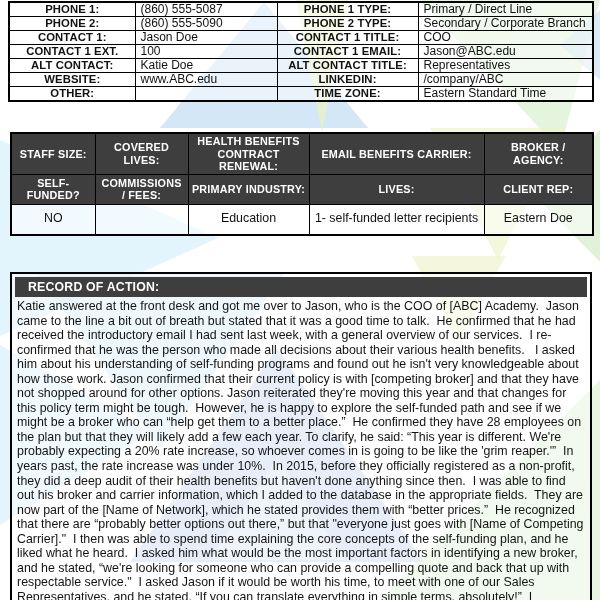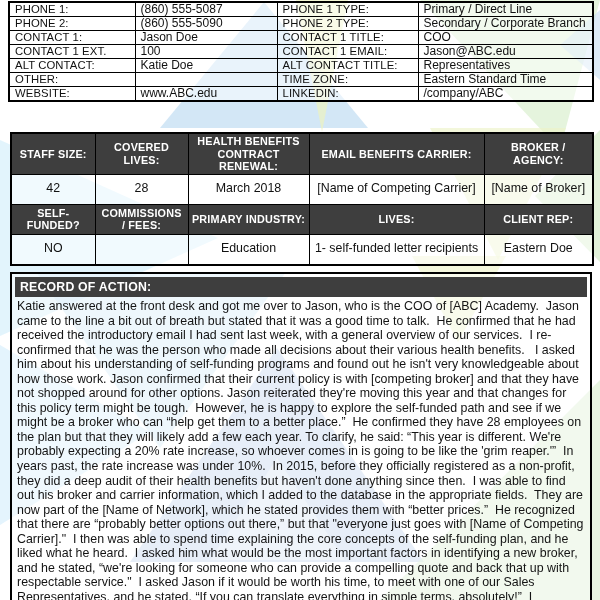--- a/index.html
+++ b/index.html
@@ -8,37 +8,37 @@
     font-family:"Liberation Sans","DejaVu Sans",sans-serif;color:#111;
   }
   .page{position:relative;width:600px;height:600px;overflow:hidden;}
   .watermark{position:absolute;left:0;top:0;z-index:0;}
   table{border-collapse:collapse;position:absolute;z-index:1;table-layout:fixed;border:2px solid #000;}
   .contact-table{left:8px;top:1px;width:584px;background:rgba(255,255,255,.5);}
   .contact-table td{
     border:1.5px solid #000;height:13px;line-height:13px;padding:0 5px;
     font-size:12px;vertical-align:middle;white-space:nowrap;overflow:hidden;
   }
-  .contact-table td.lbl{font-weight:normal;font-size:11.3px;letter-spacing:.1px;}
+  .contact-table td.lbl{font-weight:bold;font-size:11.3px;letter-spacing:.1px;text-align:center;}
   .summary-table{left:10px;top:132px;width:582px;background:rgba(255,255,255,.5);}
   .summary-table td{
     border:1.5px solid #000;text-align:center;vertical-align:middle;
     font-size:12.4px;line-height:13.5px;padding:1px 3px;height:27px;
   }
   .summary-table td.hdr{
     background:#3e3e3e;color:#ffffff;font-weight:bold;font-size:10.8px;
     line-height:12.5px;letter-spacing:.2px;
   }
   .roa-box{
     position:absolute;left:10px;top:272px;width:578px;height:340px;
     border:2px solid #000;border-bottom:none;background:rgba(255,255,255,.45);z-index:1;
   }
   .roa-header{
     margin:3px 3px 2px 3px;background:#3e3e3e;color:#ffffff;font-weight:bold;
-    font-size:12.3px;line-height:16px;padding:2px 5px;letter-spacing:.2px;
+    font-size:12.3px;line-height:16px;padding:2px 13px;letter-spacing:.2px;
   }
   .roa-text{
     padding:0 5px 0 5px;font-size:12.4px;line-height:14.55px;color:#141414;
     white-space:pre-wrap;
   }
 </style>
 </head>
 <body>
 
 <div class="page">
@@ -91,56 +91,49 @@
         <td class="lbl">CONTACT 1 EMAIL:</td>
         <td>Jason@ABC.edu</td>
       </tr>
       <tr>
         <td class="lbl">ALT CONTACT:</td>
         <td>Katie Doe</td>
         <td class="lbl">ALT CONTACT TITLE:</td>
         <td>Representatives</td>
       </tr>
       <tr>
+        <td class="lbl">WEBSITE:</td>
+        <td>www.ABC.edu</td>
+        <td class="lbl">LINKEDIN:</td>
+        <td>/company/ABC</td>
+      </tr>
+      <tr>
         <td class="lbl">OTHER:</td>
         <td></td>
         <td class="lbl">TIME ZONE:</td>
         <td>Eastern Standard Time</td>
-      </tr>
-      <tr>
-        <td class="lbl">WEBSITE:</td>
-        <td>www.ABC.edu</td>
-        <td class="lbl">LINKEDIN:</td>
-        <td>/company/ABC</td>
       </tr>
     </tbody>
   </table>
 
   <table class="summary-table">
     <colgroup>
         <col style="width:84px">
         <col style="width:93px">
         <col style="width:121px">
         <col style="width:175px">
         <col style="width:109px">
       </colgroup>
     <tbody>
       <tr>
         <td class="hdr">STAFF SIZE:</td>
         <td class="hdr">COVERED LIVES:</td>
         <td class="hdr">HEALTH BENEFITS CONTRACT RENEWAL:</td>
         <td class="hdr">EMAIL BENEFITS CARRIER:</td>
         <td class="hdr">BROKER / AGENCY:</td>
-      </tr>
-      <tr>
-        <td>42</td>
-        <td>28</td>
-        <td>March 2018</td>
-        <td>[Name of Competing Carrier]</td>
-        <td>[Name of Broker]</td>
       </tr>
       <tr>
         <td class="hdr">SELF-FUNDED?</td>
         <td class="hdr">COMMISSIONS / FEES:</td>
         <td class="hdr">PRIMARY INDUSTRY:</td>
         <td class="hdr">LIVES:</td>
         <td class="hdr">CLIENT REP:</td>
       </tr>
       <tr>
         <td>NO</td>

